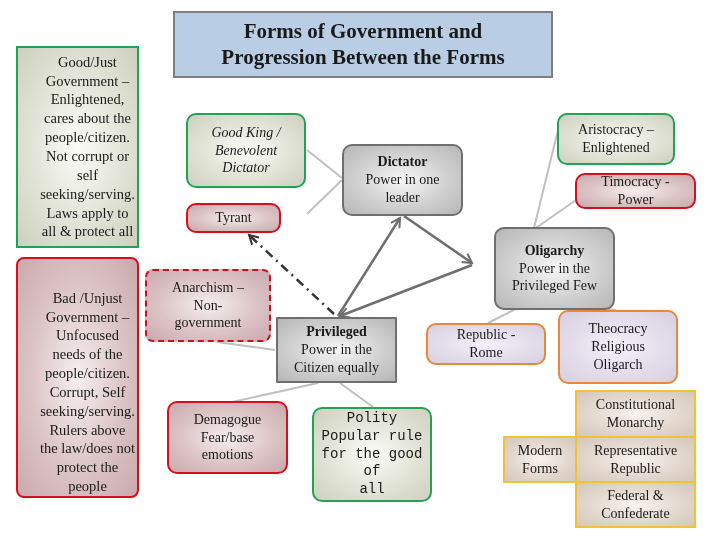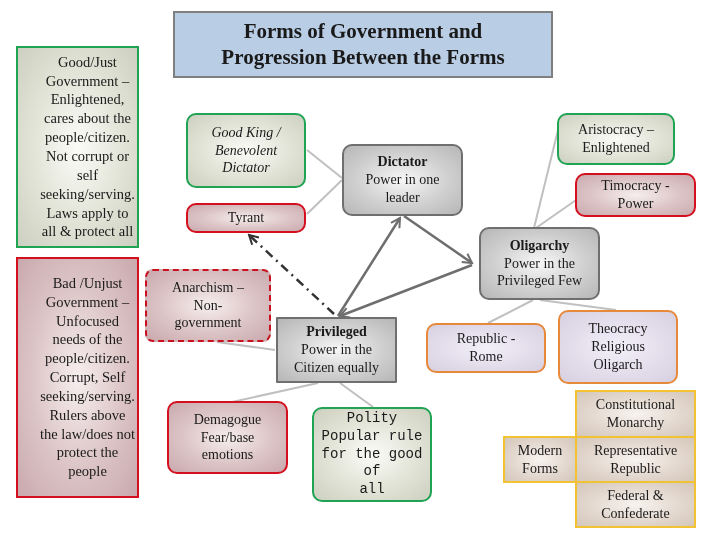--- a/index.html
+++ b/index.html
@@ -70,79 +70,79 @@
   <div>Enlightened,</div>
   <div>cares about the</div>
   <div>people/citizen.</div>
   <div>Not corrupt or</div>
   <div>self</div>
   <div>seeking/serving.</div>
   <div>Laws apply to</div>
   <div>all &amp; protect all</div>
 </div>
 
-<div class="box bad side" style="left:16px; top:257px; width:123px; height:241px; border-radius:0;">
+<div class="box bad side" style="left:16px; top:257px; width:123px; height:241px; border-radius:8px;justify-content:flex-end;">
   <div>Bad /Unjust</div>
   <div>Government –</div>
   <div>Unfocused</div>
   <div>needs of the</div>
   <div>people/citizen.</div>
   <div>Corrupt, Self</div>
   <div>seeking/serving.</div>
   <div>Rulers above</div>
   <div>the law/does not</div>
   <div>protect the</div>
   <div>people</div>
 </div>
 
 <div class="box good node" style="left:186px; top:113px; width:120px; height:75px;font-style:italic;">
   <div>Good King /</div>
   <div>Benevolent</div>
   <div>Dictator</div>
 </div>
 
-<div class="box bad node" style="left:186px; top:203px; width:120px; height:30px;">
+<div class="box bad node" style="left:186px; top:203px; width:95px; height:30px;">
   <div>Tyrant</div>
 </div>
 
 <div class="box gray node" style="left:342px; top:144px; width:121px; height:72px;">
   <div class="bold">Dictator</div>
   <div>Power in one</div>
   <div>leader</div>
 </div>
 
 <div class="box good node" style="left:557px; top:107px; width:118px; height:52px;margin-top:6px;">
   <div>Aristocracy –</div>
   <div>Enlightened</div>
 </div>
 
-<div class="box bad node" style="left:575px; top:173px; width:121px; height:44px;">
+<div class="box bad node" style="left:575px; top:173px; width:121px; height:36px;">
   <div>Timocracy -</div>
   <div>Power</div>
 </div>
 
-<div class="box gray node" style="left:479px; top:227px; width:121px; height:73px;">
+<div class="box gray node" style="left:494px; top:227px; width:121px; height:83px;">
   <div class="bold">Oligarchy</div>
   <div>Power in the</div>
   <div>Privileged Few</div>
 </div>
 
 <div class="box bad-dash node" style="left:145px; top:269px; width:126px; height:73px;">
   <div>Anarchism –</div>
   <div>Non-</div>
   <div>government</div>
 </div>
 
 <div class="box gray-sq node" style="left:276px; top:317px; width:121px; height:66px;">
   <div class="bold">Privileged</div>
   <div>Power in the</div>
   <div>Citizen equally</div>
 </div>
 
-<div class="box orange node" style="left:426px; top:323px; width:120px; height:50px;">
+<div class="box orange node" style="left:426px; top:323px; width:120px; height:42px;">
   <div>Republic -</div>
   <div>Rome</div>
 </div>
 
 <div class="box orange node" style="left:558px; top:310px; width:120px; height:74px;">
   <div>Theocracy</div>
   <div>Religious</div>
   <div>Oligarch</div>
 </div>
 

